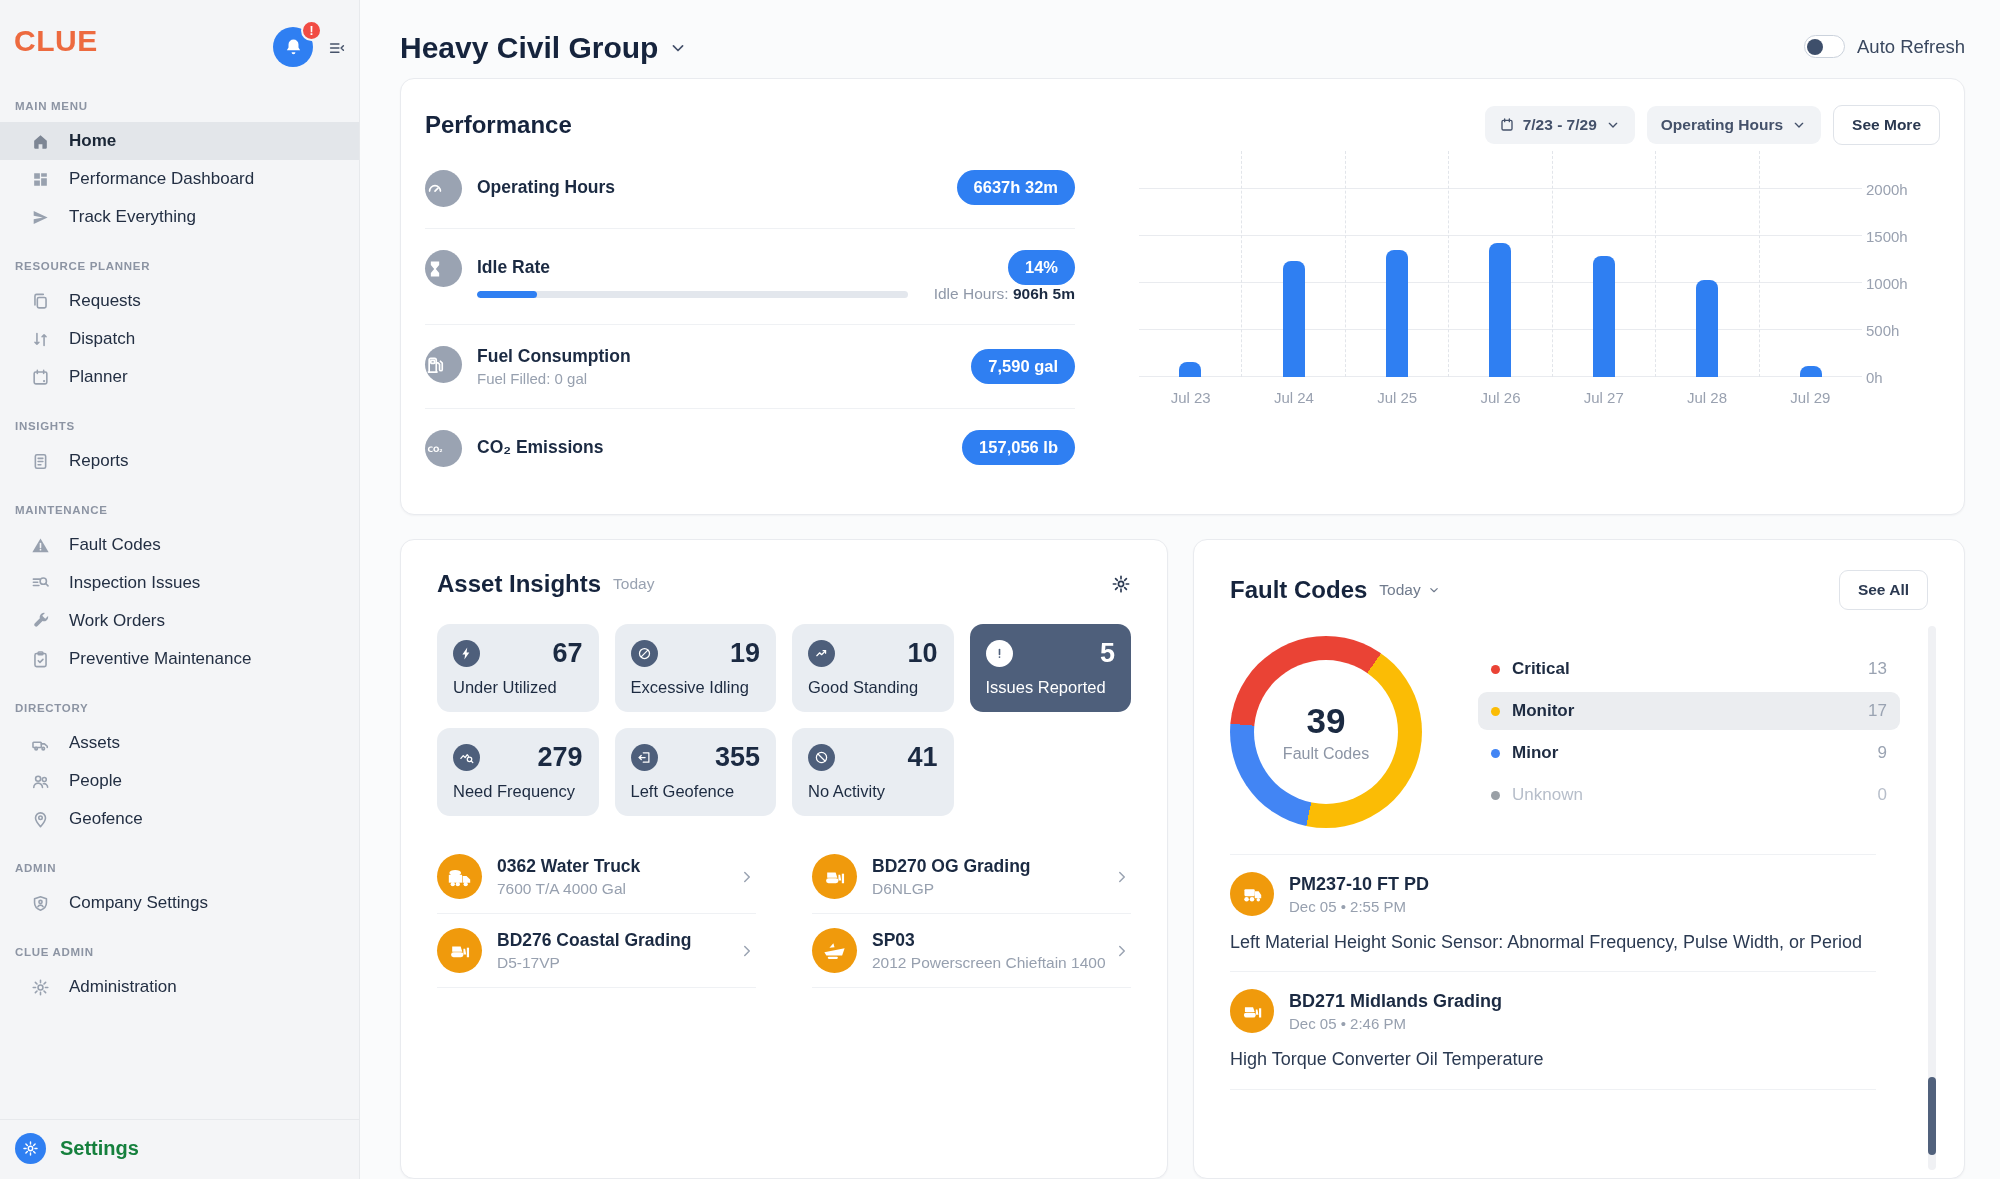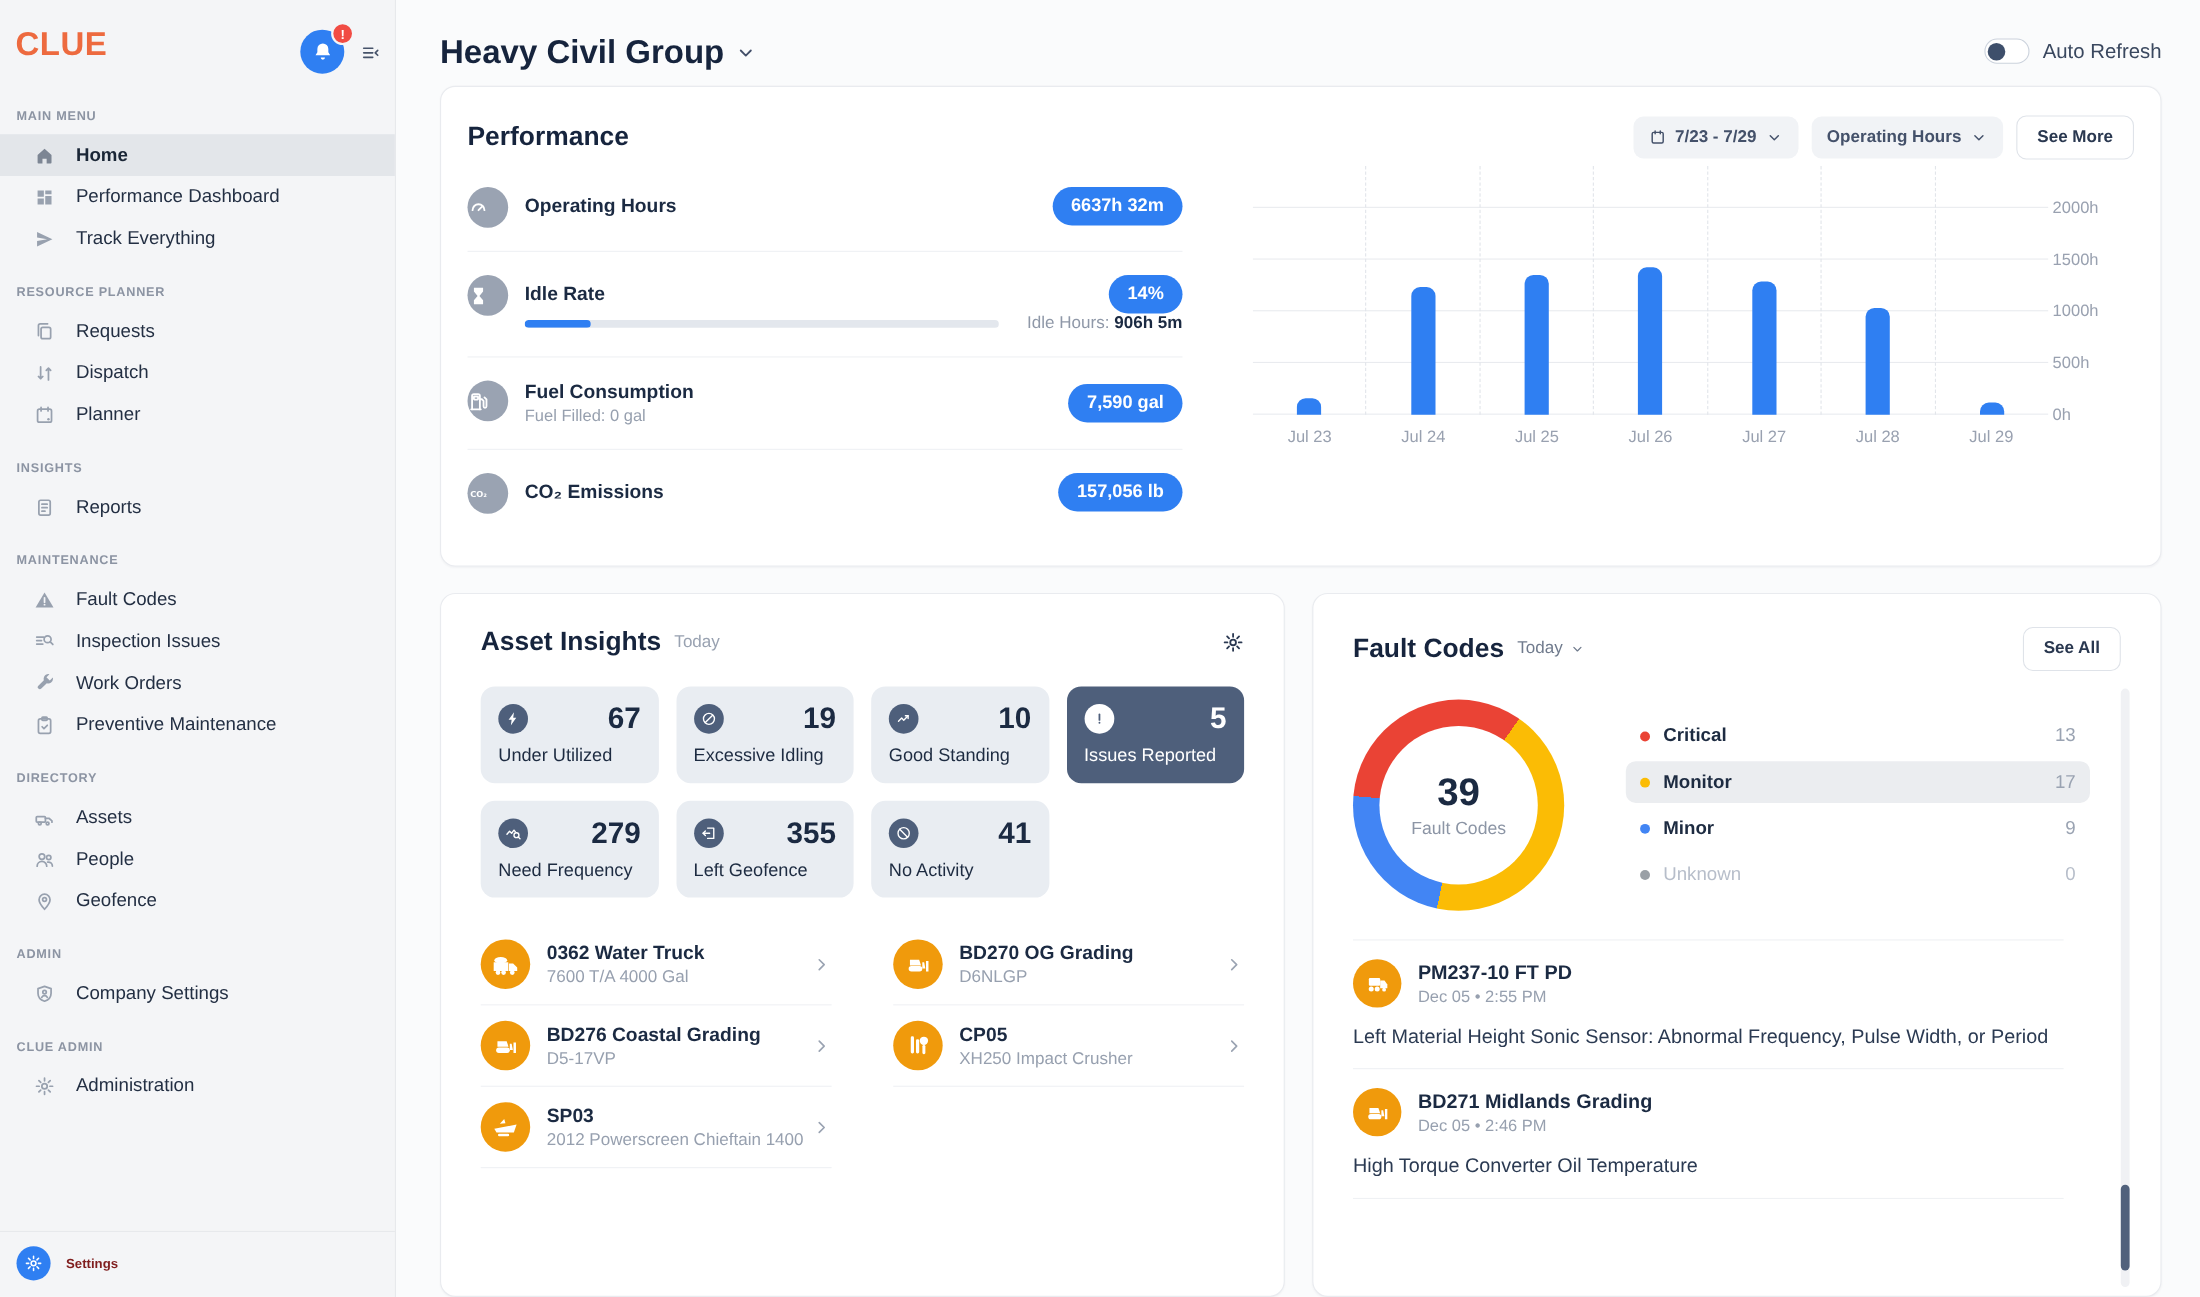--- a/index.html
+++ b/index.html
@@ -32,21 +32,21 @@
   .nav-item .icon svg{width:19px;height:19px}
   .nav-label{margin-left:19px;font-size:17px;font-weight:500;color:#232F43}
   .nav-item.active{background:#E3E6EA}
   .nav-item.active .icon{color:#7D8694}
   .nav-item.active .nav-label{font-weight:600;color:#1A2636}
   .sidebar-footer{border-top:1px solid #E7E9EC;padding:13px 0 15px 15px}
   .settings-row{display:flex;align-items:center;cursor:pointer}
   .settings-circle{width:31px;height:31px;border-radius:50%;background:var(--accent);color:#fff;
                    display:flex;align-items:center;justify-content:center}
   .settings-circle svg{width:17px;height:17px}
-  .settings-label{margin-left:14px;font-size:12px;font-weight:600;color:#7f1d1d}
+  .settings-label{margin-left:14px;font-size:20px;font-weight:600;color:#15803d}
 
   
   .main{flex:1;padding:0 35px 0 40px;display:flex;flex-direction:column;overflow:hidden}
   .page-header{height:122px;display:flex;align-items:flex-start;justify-content:space-between;padding-top:28px}
   .title-wrap{display:flex;align-items:center;gap:10px;cursor:pointer}
   h1{font-size:30px;margin:0;color:var(--navy);font-weight:700;line-height:40px}
   .chev{color:#44506A}.chev svg{width:20px;height:20px}
   .auto-refresh{display:flex;align-items:center;gap:12px;margin-top:7px}
   .toggle{width:41px;height:23px;border-radius:12px;background:#fff;border:1.5px solid #CBD2DC;
           display:inline-flex;align-items:center;padding:2px;cursor:pointer}
@@ -678,39 +678,20 @@
        </div>
        <span class="a-chev">
               <svg viewBox="0 0 24 24" fill="none" stroke="currentColor" stroke-width="2" stroke-linecap="round" stroke-linejoin="round">
                 <path d="m9 6 6 6-6 6"></path>
               </svg>
             </span>
      </div>
           <div class="asset-row">
        <span class="a-icon">
               <svg viewBox="0 0 24 24" fill="currentColor">
-                <rect x="6.2" y="4.5" width="2.6" height="14" rx="1.2"></rect>
-                <rect x="10.4" y="7" width="2.6" height="11.5" rx="1.2"></rect>
-                <circle cx="16.8" cy="8.2" r="3.4"></circle>
-                <rect x="15.6" y="11.5" width="2.4" height="7.5" rx="1.1"></rect>
-              </svg>
-            </span>
-       <div class="a-meta">
-         <div class="a-name">CP05</div>
-         <div class="a-sub">XH250 Impact Crusher</div>
-       </div>
-       <span class="a-chev">
-              <svg viewBox="0 0 24 24" fill="none" stroke="currentColor" stroke-width="2" stroke-linecap="round" stroke-linejoin="round">
-                <path d="m9 6 6 6-6 6"></path>
-              </svg>
-            </span>
-     </div>
-          <div class="asset-row">
-       <span class="a-icon">
-              <svg viewBox="0 0 24 24" fill="currentColor">
                 <path d="M3 13.5 21 10l-2.2 6.5H4.8z"></path>
                 <path d="M7.5 9.5l3.5-4 1 3.5z"></path>
                 <rect x="6" y="17.5" width="9" height="2" rx="1"></rect>
               </svg>
             </span>
        <div class="a-meta">
          <div class="a-name">SP03</div>
          <div class="a-sub">2012 Powerscreen Chieftain 1400</div>
        </div>
        <span class="a-chev">

